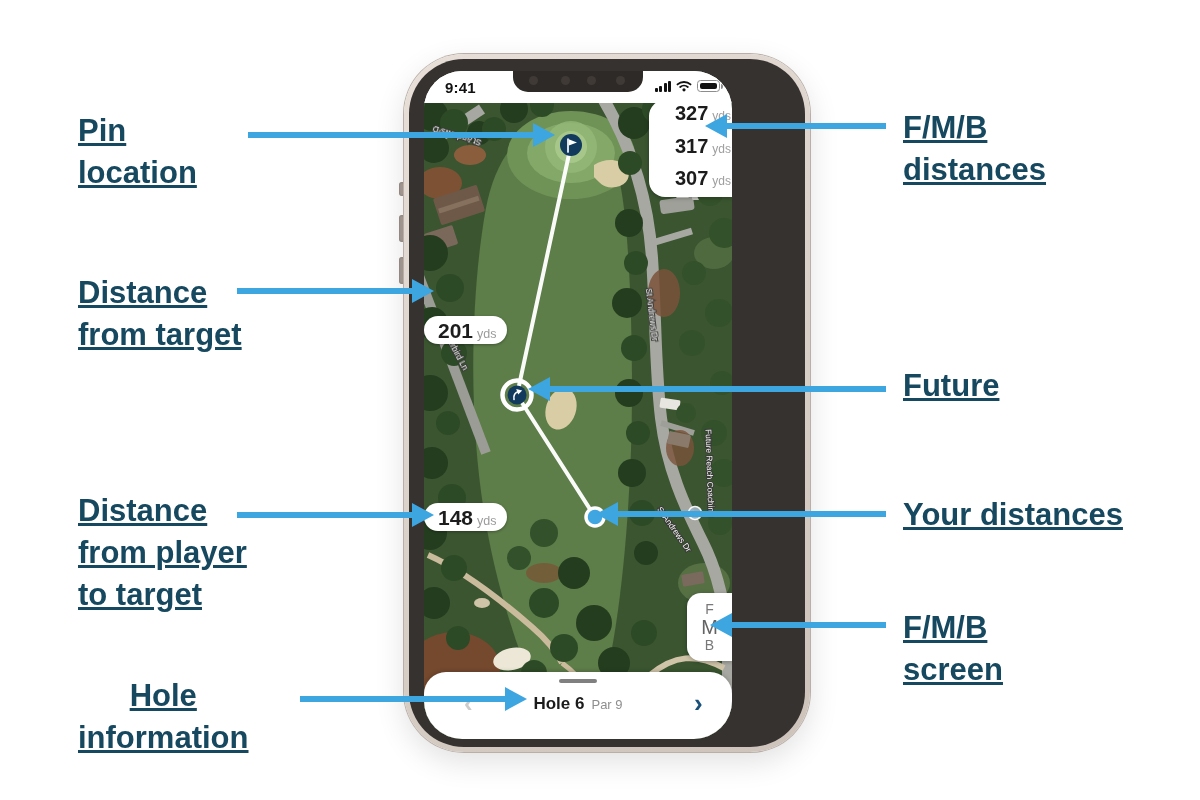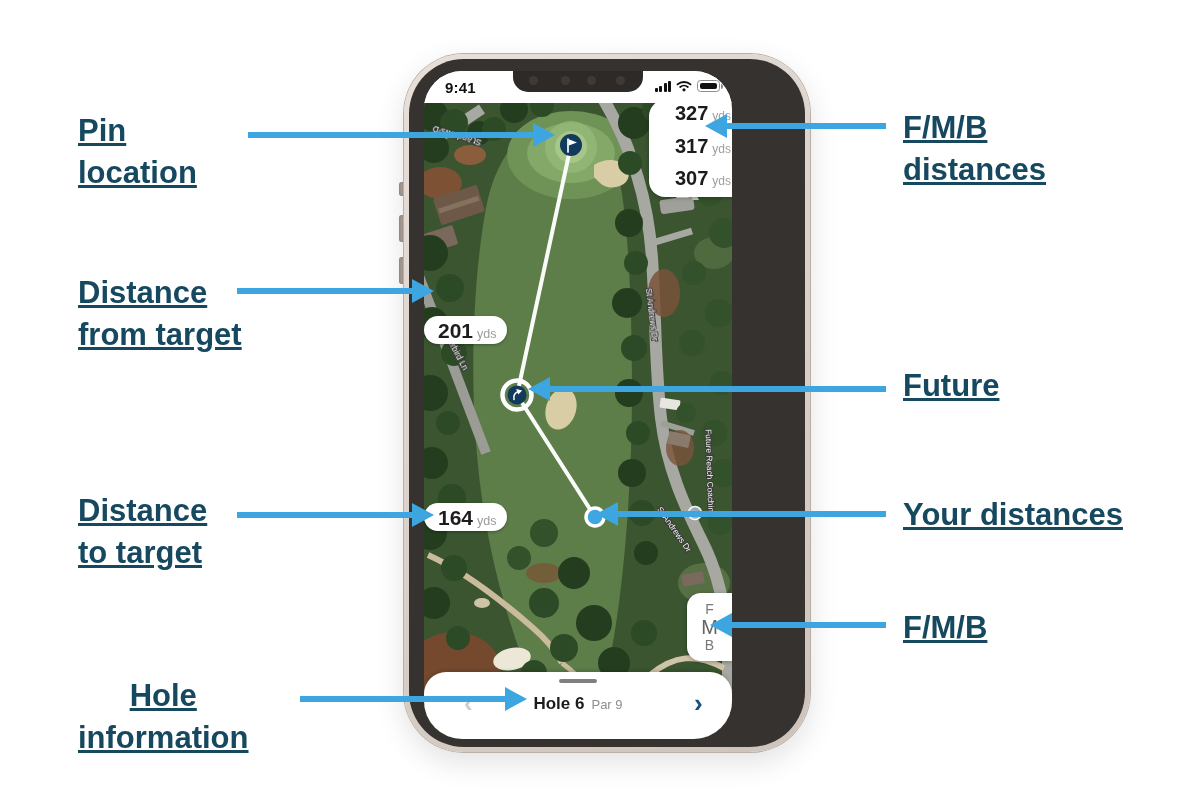--- a/index.html
+++ b/index.html
@@ -89,39 +89,41 @@
   <div class="ann" style="left:78px;top:110px;">
     <span>Pin</span>
     <span>location</span>
   </div>
   <div class="ann" style="left:78px;top:272px;">
     <span>Distance</span>
     <span>from target</span>
   </div>
   <div class="ann" style="left:78px;top:490px;">
     <span>Distance</span>
+    <span>from player</span>
     <span>to target</span>
   </div>
   <div class="ann" style="left:78px;top:675px;text-align:center;">
     <span>Hole</span>
     <span>information</span>
   </div>
 
   <div class="ann" style="left:903px;top:107px;">
     <span>F/M/B</span>
     <span>distances</span>
   </div>
   <div class="ann" style="left:903px;top:365px;">
     <span>Future</span>
   </div>
   <div class="ann" style="left:903px;top:494px;">
     <span>Your distances</span>
   </div>
   <div class="ann" style="left:903px;top:607px;">
     <span>F/M/B</span>
+    <span>screen</span>
   </div>
 
   <div class="arrow">
     <div class="abar" style="left:248px;top:132px;width:287px;"></div>
     <div class="ahead-r" style="left:533px;top:123px;"></div>
   </div>
   <div class="arrow">
     <div class="abar" style="left:726px;top:123px;width:160px;"></div>
     <div class="ahead-l" style="left:705px;top:114px;"></div>
   </div>
@@ -325,21 +327,21 @@
             </g>
 
             <circle cx="171" cy="414" r="9" fill="#3fa6e2" stroke="#ffffff" stroke-width="3.5"></circle>
           </svg>
 
           <div class="pill" style="top:177px;margin-top:36px;">
             <span class="val">201</span>
             <span class="unit">yds</span>
           </div>
           <div class="pill" style="top:400px;">
-            <span class="val">164</span>
+            <span class="val">148</span>
             <span class="unit">yds</span>
           </div>
 
           <div class="fmbpanel">
             <div class="fmbrow">
               <span class="val">327</span>
               <span class="unit">yds</span>
             </div>
             <div class="fmbrow">
               <span class="val">317</span>

